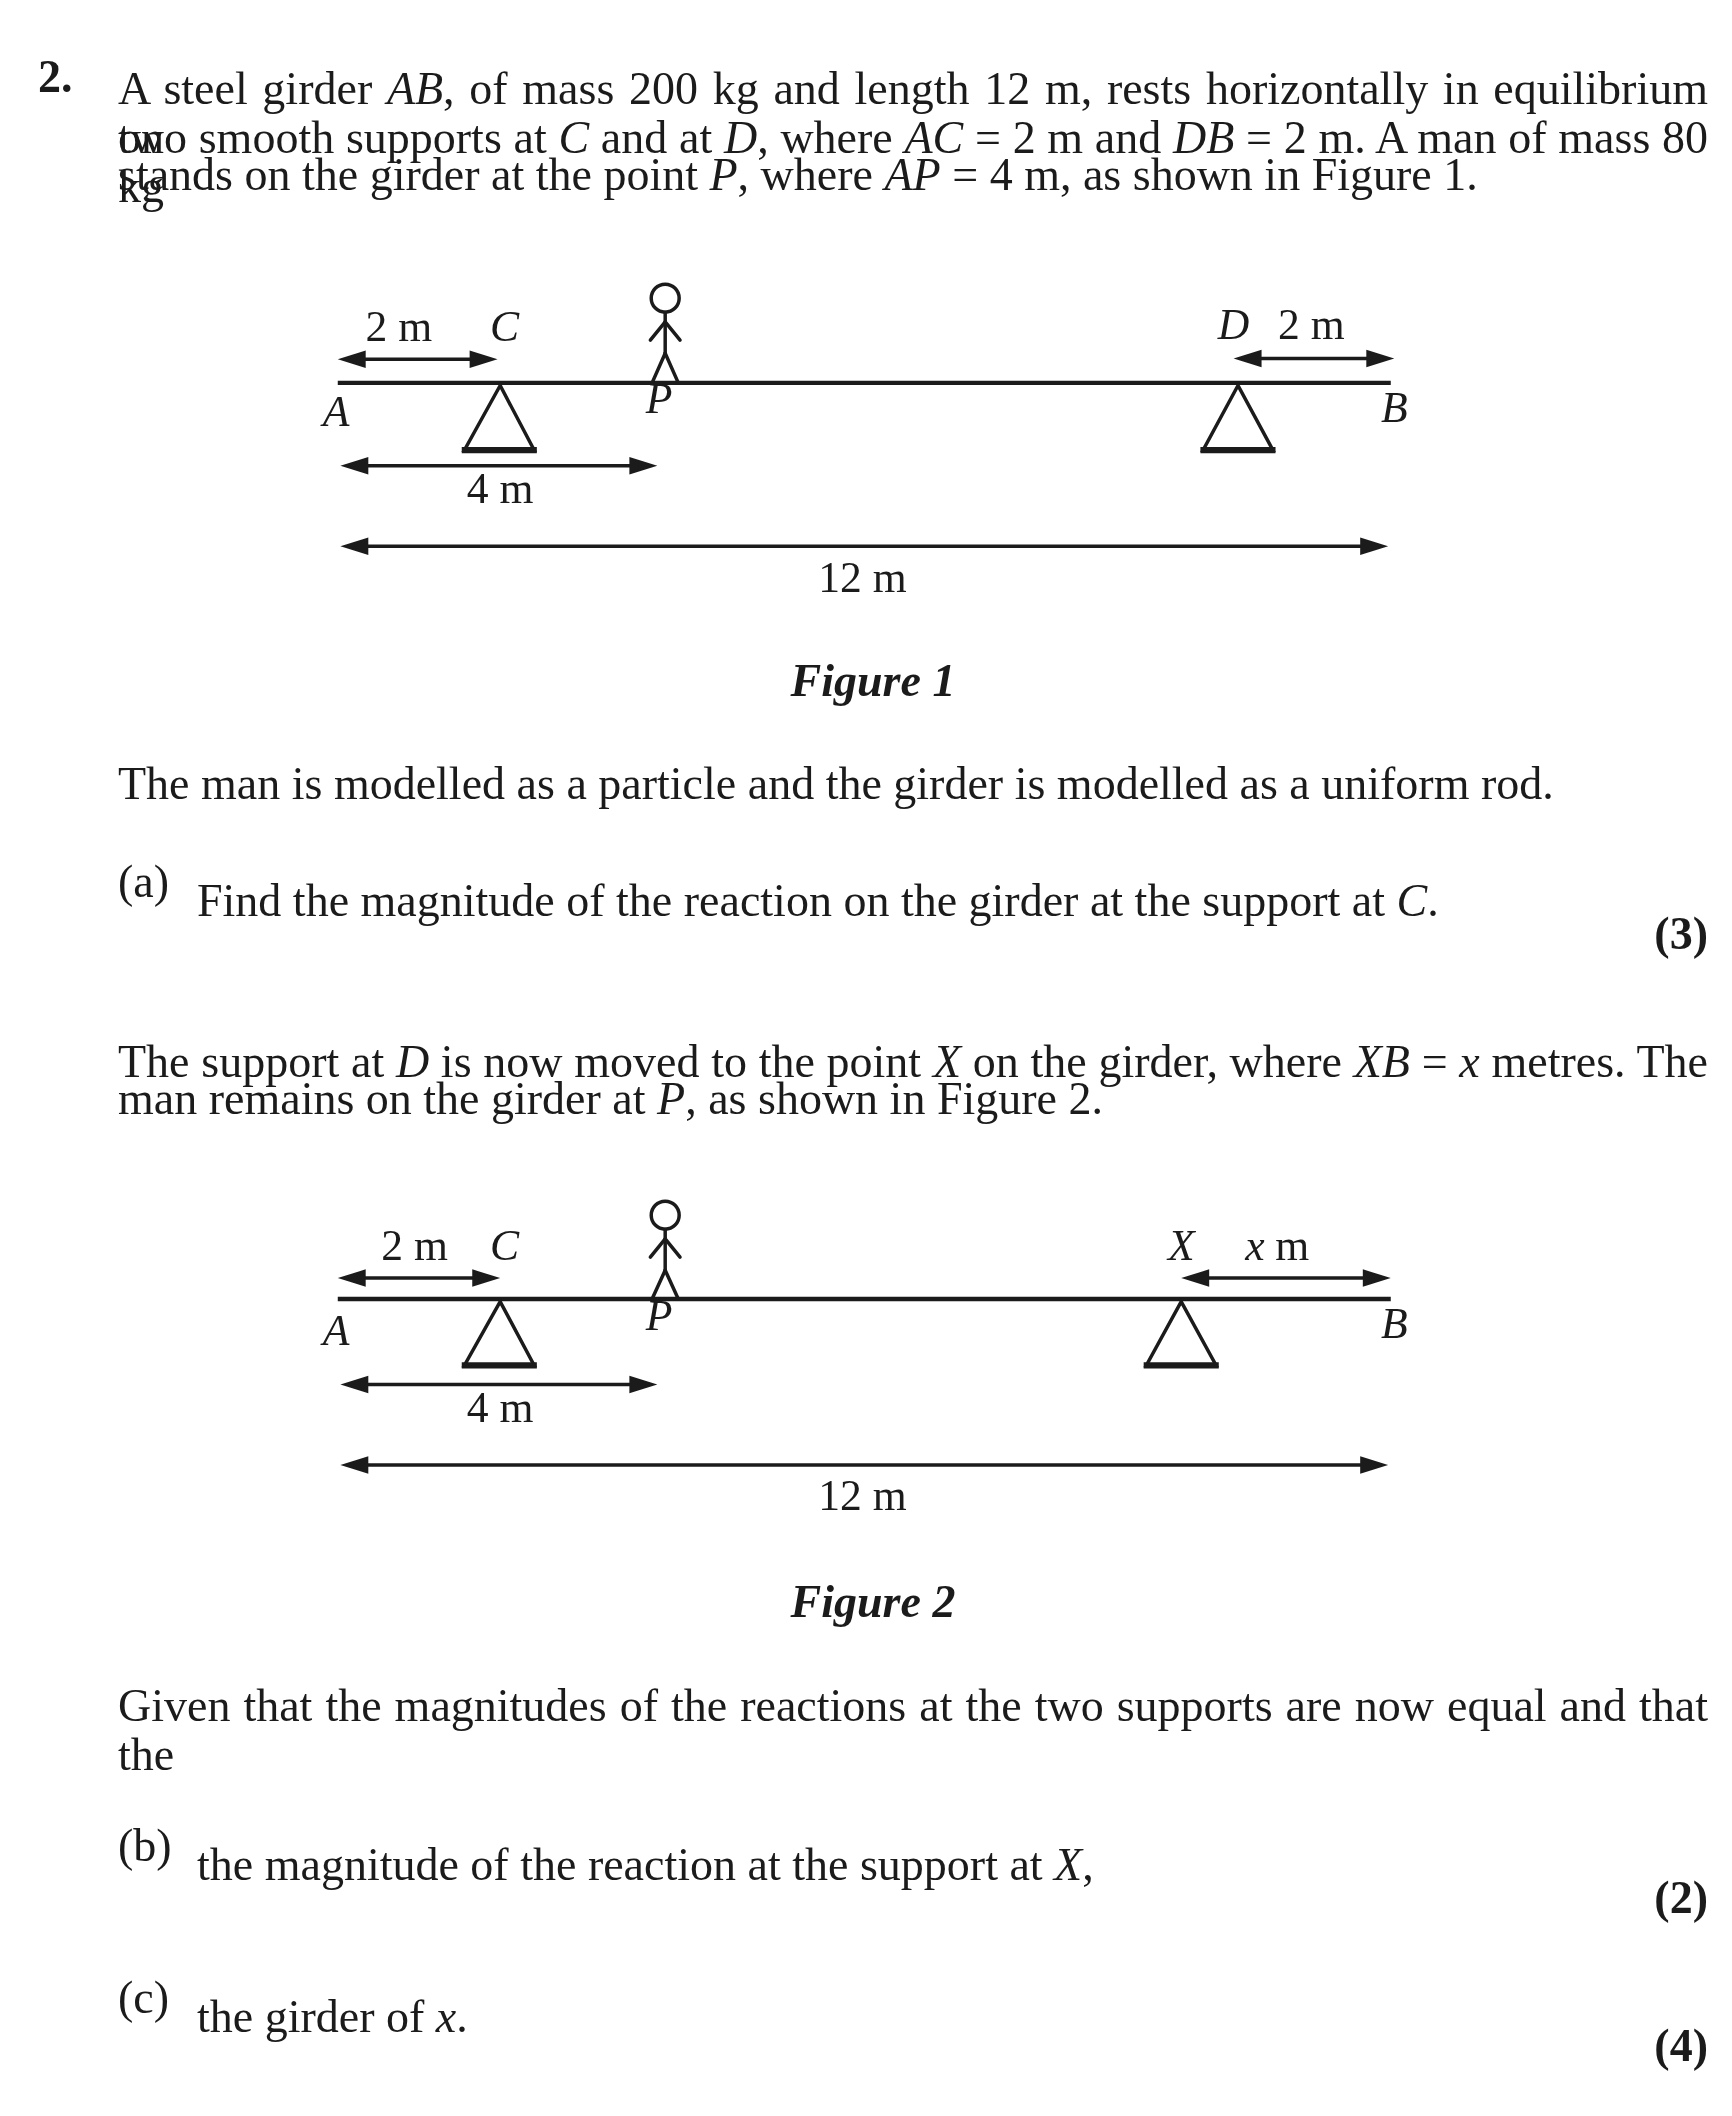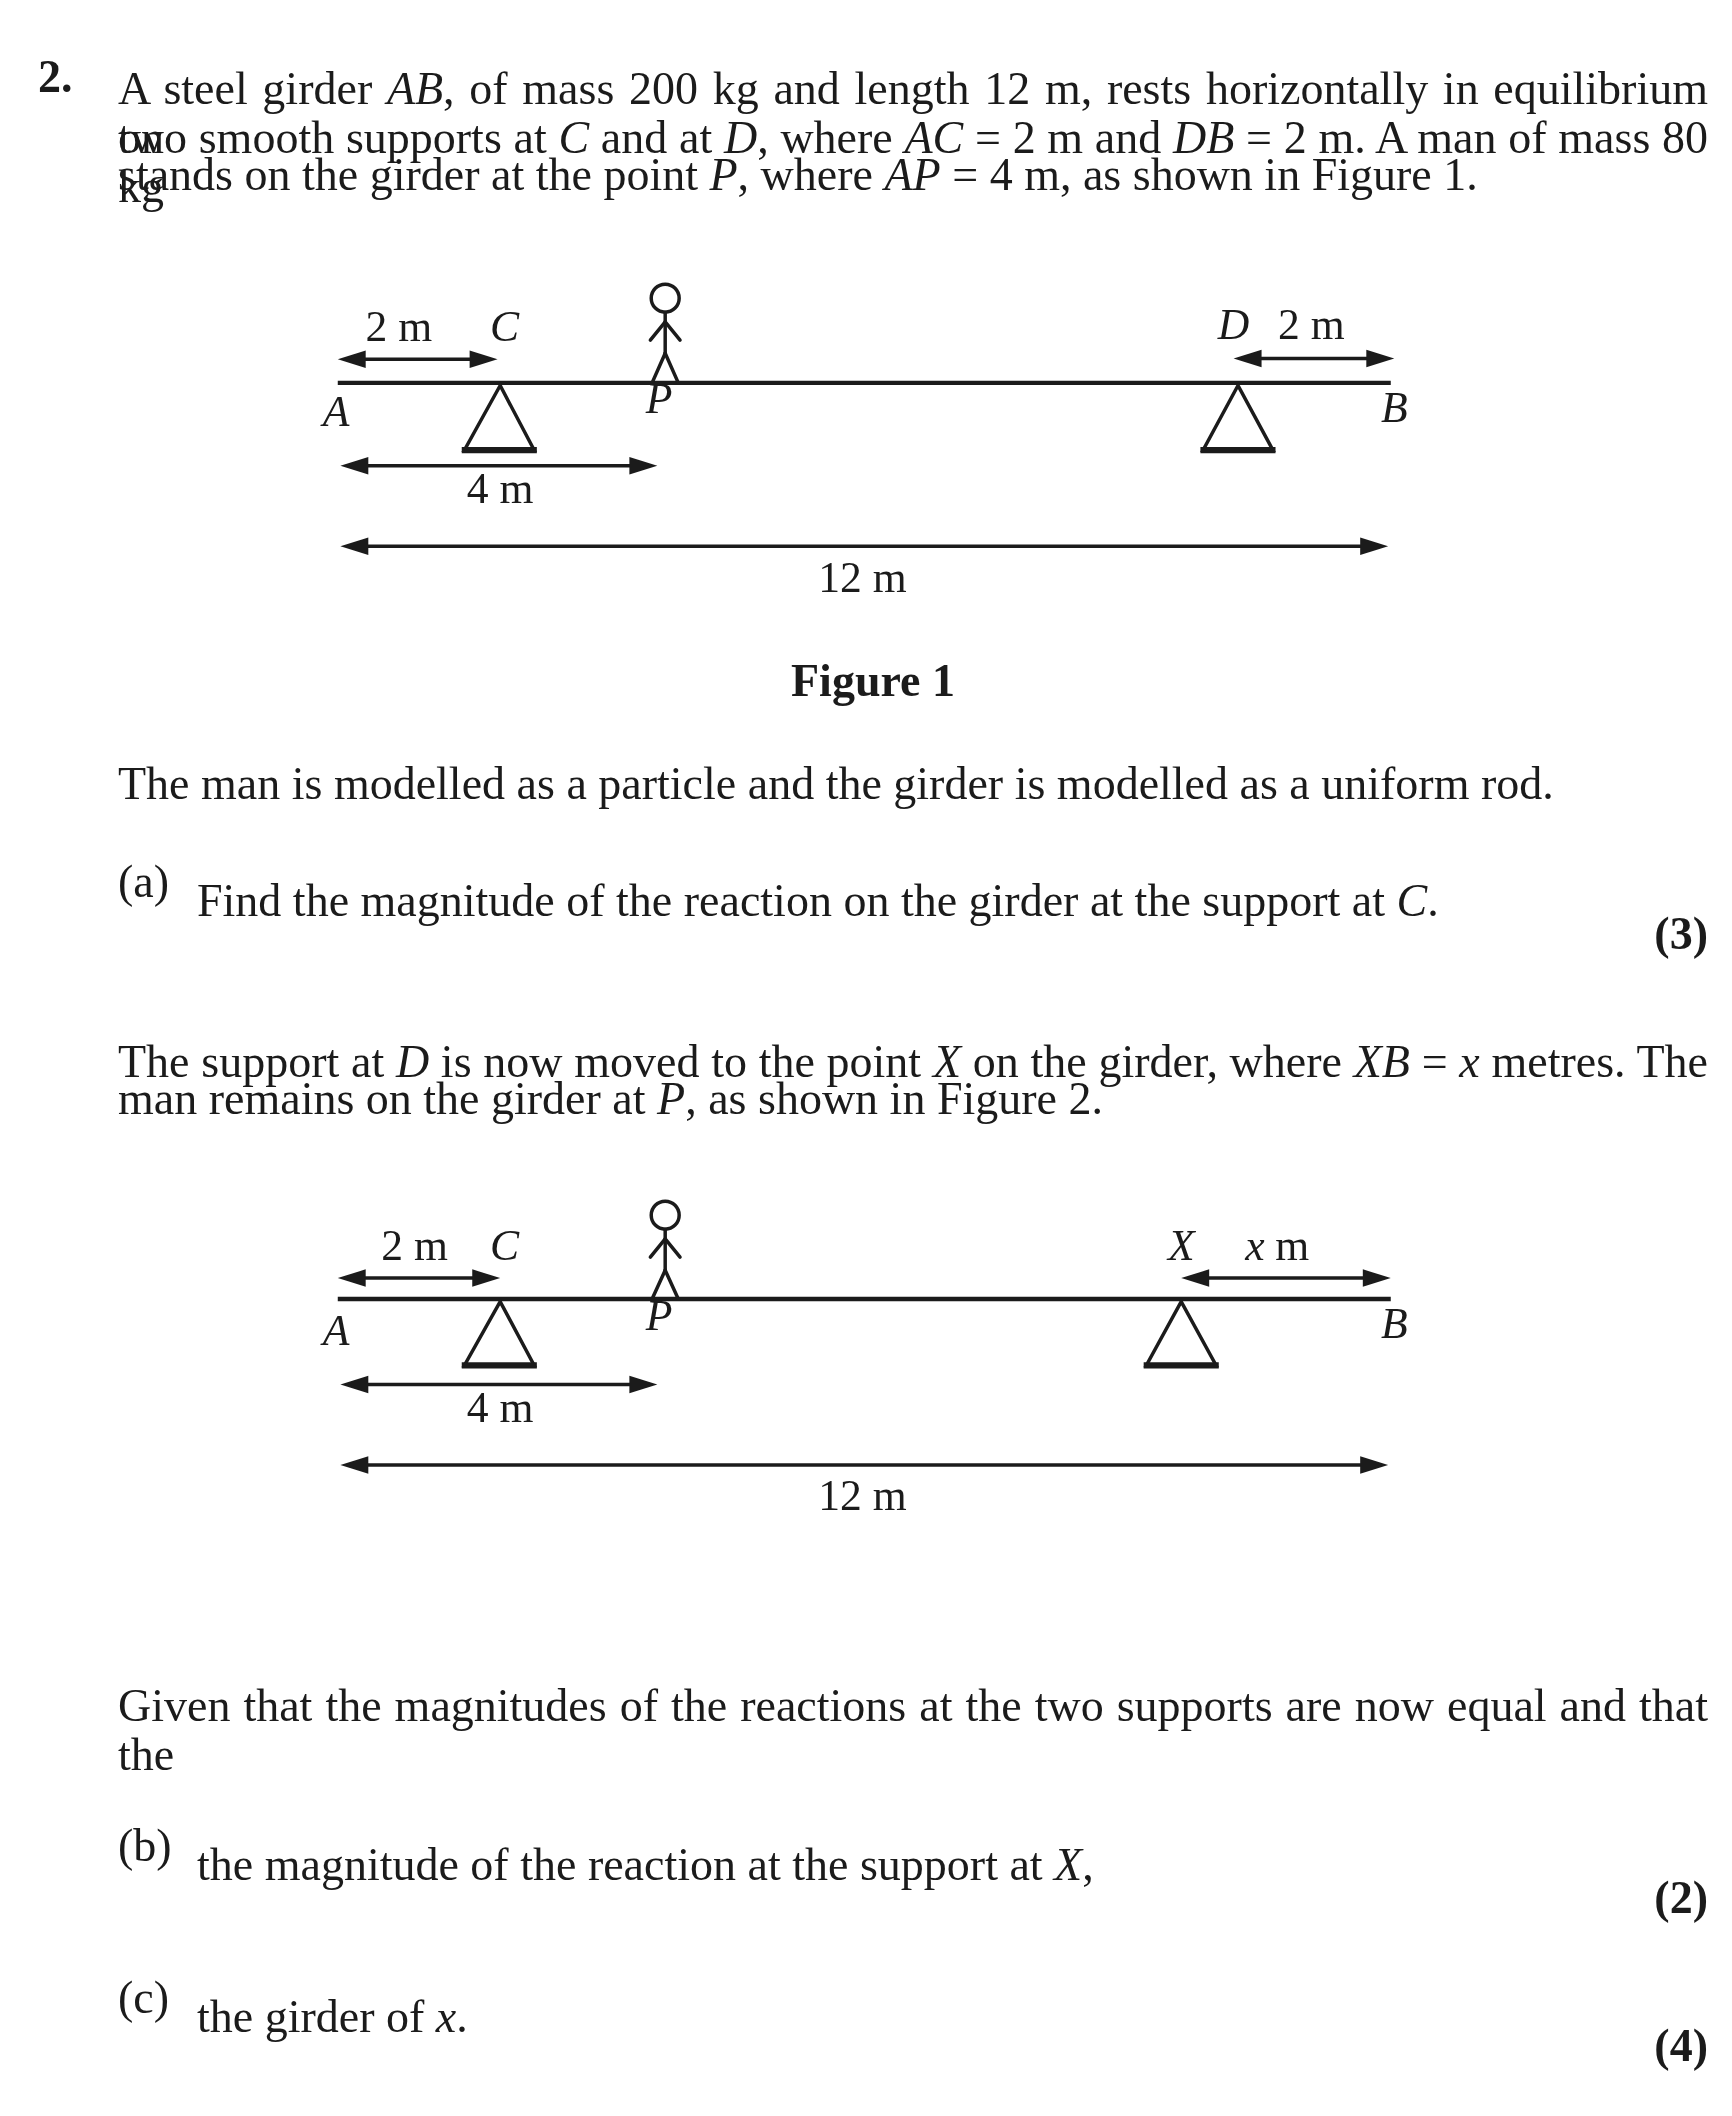--- a/index.html
+++ b/index.html
@@ -11,21 +11,21 @@
   .txt {
     position:absolute; font-size:46px; line-height:49px; color:#1b1b1b;
   }
   .body-line { left:118px; width:1590px; }
   .just { text-align:justify; text-align-last:justify;margin-top:12px; }
   .bold { font-weight:bold; }
   .qnum { left:38px; }
   .part-label { left:118px; }
   .part-text { left:197px; width:1511px;margin-top:19px; }
   .marks { left:118px; width:1590px; text-align:right; font-weight:bold; }
-  .caption { left:288px; width:1170px; text-align:center; font-weight:bold; }
+  .caption { left:288px; width:1170px; text-align:center; font-weight:bold;font-style:italic; }
   .fig { position:absolute; left:288px; width:1170px; height:367px;text-align:center; }
   .fig svg { display:block; }
   .fig text { font-family:"Liberation Serif", serif; font-size:50px; fill:#1b1b1b; }
   .fig .it { font-style:italic; }
   i { font-style:italic; }
 </style>
 </head>
 <body>
 
 <div class="page">
@@ -157,20 +157,21 @@
       <text x="248" y="82" text-anchor="middle" class="it">C</text>
       <text x="1023" y="82" text-anchor="middle" class="it">X</text>
       <text x="1133" y="82" text-anchor="middle"><tspan class="it">x</tspan><tspan dx="12">m</tspan></text>
       <text x="55" y="180" text-anchor="middle" class="it">A</text>
       <text x="425" y="162" text-anchor="middle" class="it">P</text>
       <text x="1267" y="172" text-anchor="middle" class="it">B</text>
       <text x="243" y="268" text-anchor="middle">4 m</text>
       <text x="658" y="369" text-anchor="middle">12 m</text>
     </svg>
   </div>
+  <div class="txt caption" style="top:1577px">Figure 2</div>
 
   <div class="txt body-line just" style="top:1669px"><span>Given that the magnitudes of the reactions at the two supports are now equal and that the</span></div>
 
   <div class="txt part-label" style="top:1821px">(b)</div>
   <div class="txt part-text" style="top:1821px"><span>the magnitude of the reaction at the support at </span><i>X</i><span>,</span></div>
   <div class="txt marks" style="top:1873px">(2)</div>
 
   <div class="txt part-label" style="top:1973px">(c)</div>
   <div class="txt part-text" style="top:1973px"><span>the girder of </span><i>x</i><span>.</span></div>
   <div class="txt marks" style="top:2021px">(4)</div>

